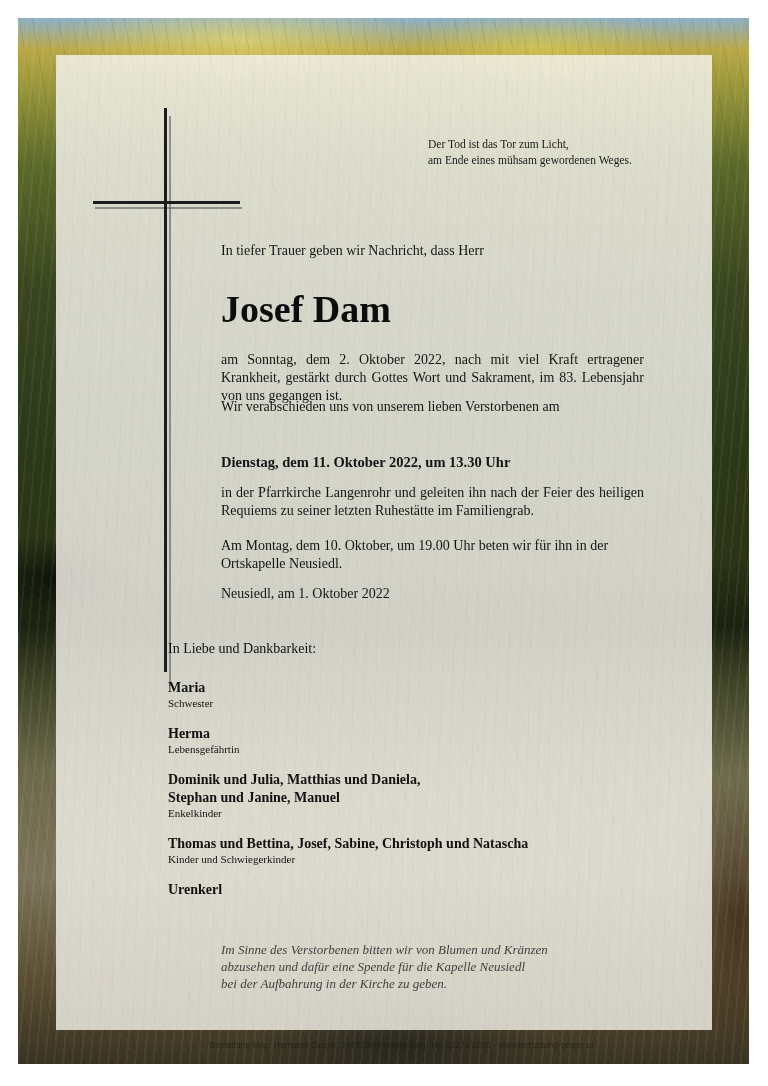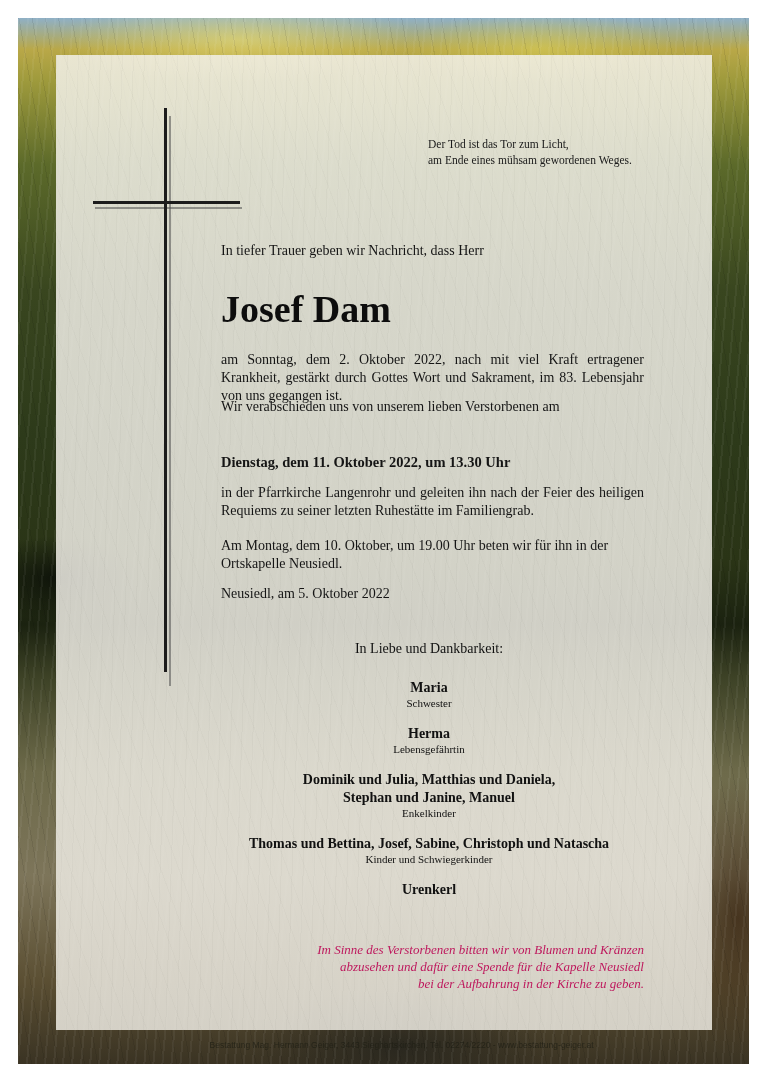--- a/index.html
+++ b/index.html
@@ -51,27 +51,27 @@
 
   .intro { top: 242px; }
   .name { position: absolute; left: 221px; width: 423px; top: 287px; font-size: 38px; font-weight: bold; line-height: 44px; color: #0d0d0d; }
   .p1 { top: 351px; }
   .p2 { top: 398px; }
   .date-line { top: 453px; font-weight: bold; text-align: left; font-size: 14.5px; }
   .p3 { top: 484px; }
   .p4 { top: 537px; }
   .p5 { top: 585px; }
 
-  .mourners { position: absolute; left: 156px; width: 546px; top: 640px; text-align: center; }
+  .mourners { position: absolute; left: 168px; width: 546px; top: 640px; text-align: left; }
   .mourners .heading { font-size: 14px; line-height: 18px; margin-bottom: 21px; }
   .group { margin-bottom: 15px; }
   .group .names { font-size: 14px; font-weight: bold; line-height: 18px; }
   .group .rel { font-size: 11px; line-height: 13px; }
 
-  .note { position: absolute; left: 221px; width: 423px; top: 941px; text-align: right; font-style: italic; font-size: 13px; line-height: 17px; color: #be185d; }
+  .note { position: absolute; left: 221px; width: 423px; top: 941px; text-align: left; font-style: italic; font-size: 13px; line-height: 17px; color: #404040; }
 
   .credit { position: absolute; left: 18px; width: 767px; top: 1040px; text-align: center; font-family: "Liberation Sans", "DejaVu Sans", sans-serif; font-size: 8.5px; color: #1e1e14; opacity: 0.75; }
 </style>
 </head>
 <body>
 
 <div class="photo"></div>
 <div class="panel"></div>
 
 <div>
@@ -88,21 +88,21 @@
 
 <div class="text-block intro">In tiefer Trauer geben wir Nachricht, dass Herr</div>
 
 <div class="name">Josef Dam</div>
 
 <div class="text-block justify p1">am Sonntag, dem 2. Oktober 2022, nach mit viel Kraft ertragener Krankheit, gestärkt durch Gottes Wort und Sakrament, im 83. Lebensjahr von uns gegangen ist.</div>
 <div class="text-block p2">Wir verabschieden uns von unserem lieben Verstorbenen am</div>
 <div class="text-block date-line">Dienstag, dem 11. Oktober 2022, um 13.30 Uhr</div>
 <div class="text-block justify p3">in der Pfarrkirche Langenrohr und geleiten ihn nach der Feier des heiligen Requiems zu seiner letzten Ruhestätte im Familiengrab.</div>
 <div class="text-block p4">Am Montag, dem 10. Oktober, um 19.00 Uhr beten wir für ihn in der Ortskapelle Neusiedl.</div>
-<div class="text-block p5">Neusiedl, am 5. Oktober 2022</div>
+<div class="text-block p5">Neusiedl, am 1. Oktober 2022</div>
 
 <div class="mourners">
   <div class="heading">In Liebe und Dankbarkeit:</div>
 
   <div class="group">
     <div class="names">Maria</div>
     <div class="rel">Schwester</div>
   </div>
 
   <div class="group">

